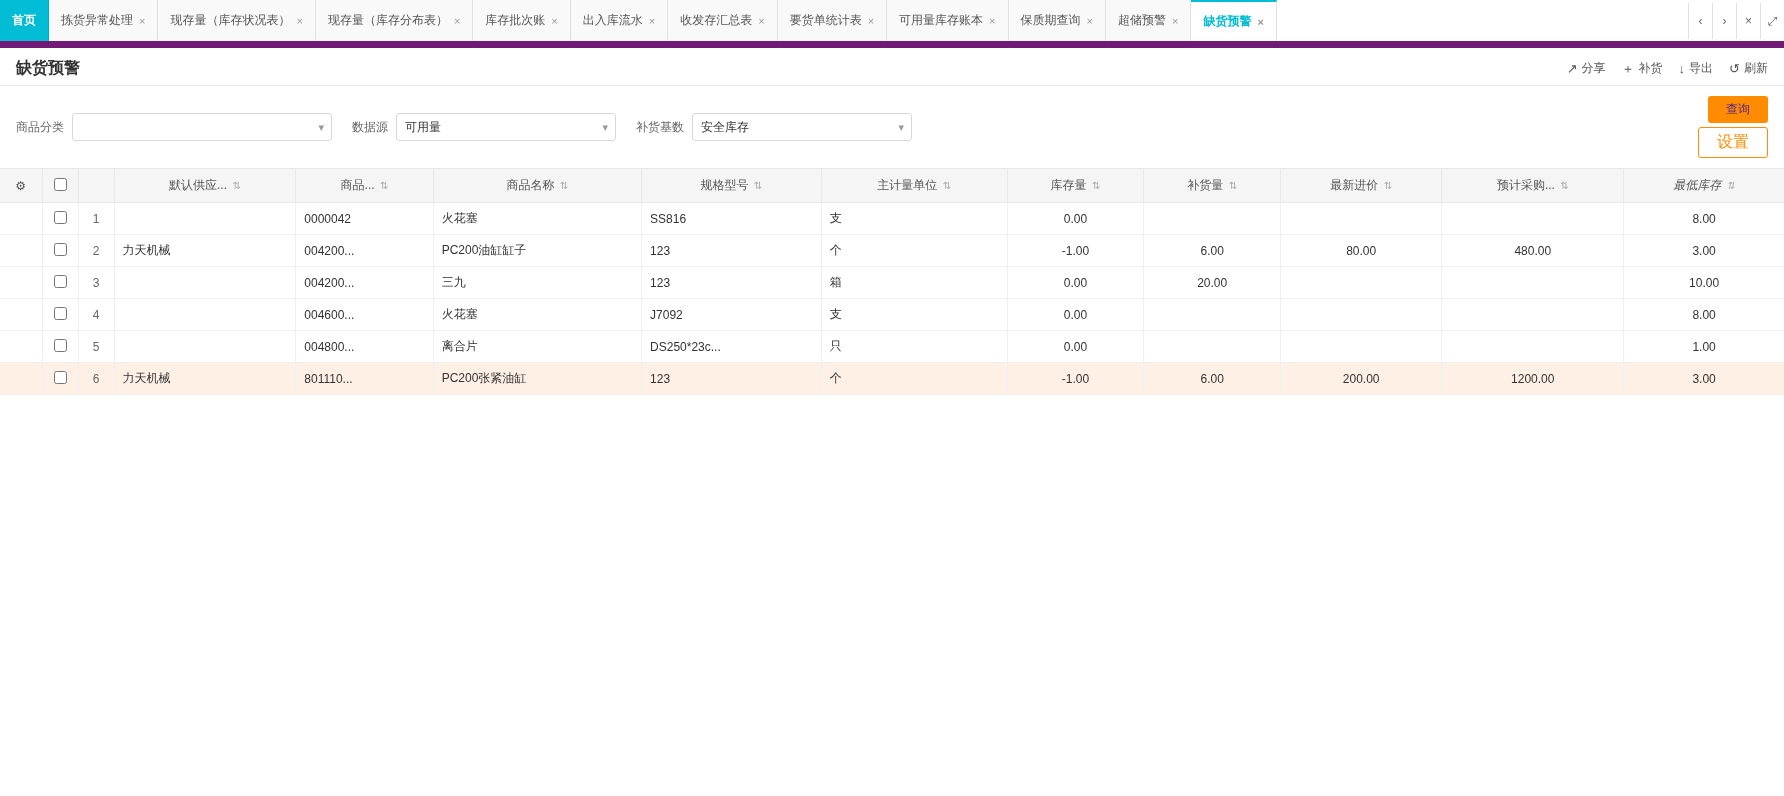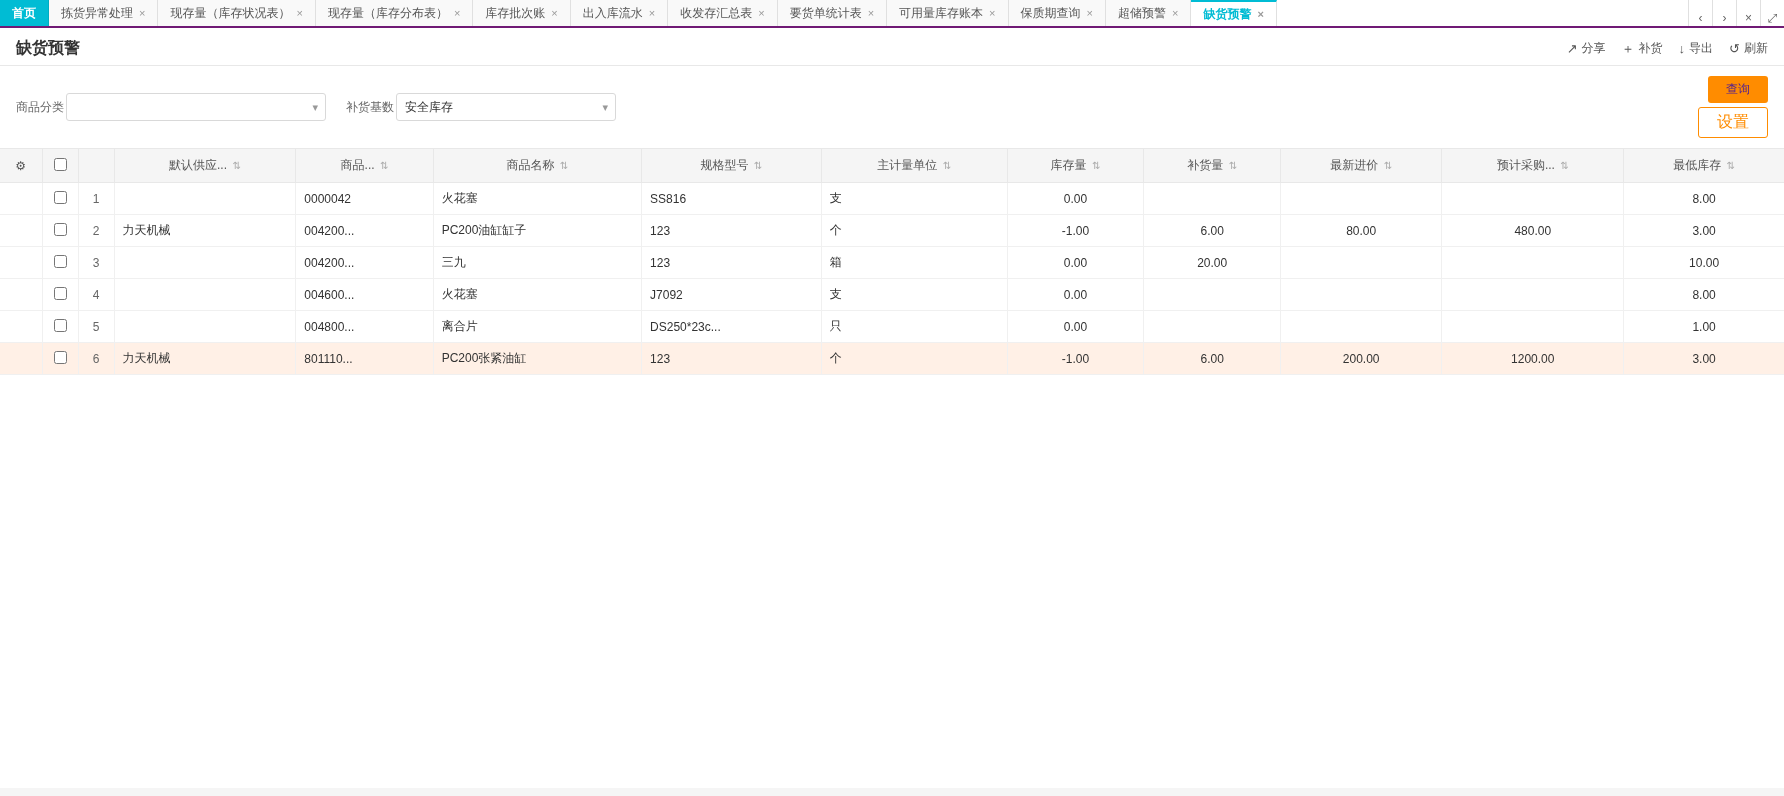--- a/index.html
+++ b/index.html
@@ -1,24 +1,24 @@
 <!DOCTYPE html>
 <html><head>
   <meta charset="utf-8">
   <style>
     * { box-sizing: border-box; margin: 0; padding: 0; }
     body { font-family: 'Microsoft YaHei', Arial, sans-serif; font-size: 12px; background: #f5f5f5; color: #333; overflow-x: hidden; }
 
     
     .tab-bar {
       display: flex;
-      align-items: flex-start;
+      align-items: center;
       background: #fff;
-      border-bottom: 2px solid #701a75;
-      height: 28px;
+      border-bottom: 7px solid #701a75;
+      height: 48px;
       overflow: hidden;
     }
     .tab-item {
       display: flex;
       align-items: center;
       padding: 0 12px;
       height: 100%;
       white-space: nowrap;
       cursor: pointer;
       font-size: 12px;
@@ -104,21 +104,21 @@
     .filter-bar {
       display: flex;
       align-items: center;
       padding: 10px 16px;
       gap: 20px;
       flex-wrap: wrap;
     }
     .filter-group {
       display: flex;
       align-items: center;
-      gap: 2px;
+      gap: 8px;
     }
     .filter-label {
       color: #666;
       white-space: nowrap;
       font-size: 12px;
     }
     .filter-select {
       border: 1px solid #d9d9d9;
       border-radius: 3px;
       padding: 4px 28px 4px 8px;
@@ -193,20 +193,21 @@
     thead th {
       padding: 8px 8px;
       text-align: center;
       color: #555;
       font-weight: normal;
       border-right: 1px solid #e8e8e8;
       white-space: nowrap;
     }
     thead th:last-child {
       border-right: none;
+      font-style: italic;
     }
     .th-sortable {
       cursor: pointer;
     }
     .sort-icon {
       font-size: 10px;
       color: #aaa;
       margin-left: 2px;
     }
     tbody tr {
@@ -337,20 +338,29 @@
   <div class="filter-bar">
     <div class="filter-group">
       <span class="filter-label">商品分类</span>
       <div class="select-wrapper">
         <select class="filter-select" style="min-width:260px;">
           <option value=""></option>
         </select>
       </div>
     </div>
 
+    <div class="filter-group">
+      <span class="filter-label">数据源</span>
+      <div class="select-wrapper">
+        <select class="filter-select" style="min-width:220px;">
+          <option value="可用量">可用量</option>
+          <option value="库存量">库存量</option>
+        </select>
+      </div>
+    </div>
 
     <div class="filter-group">
       <span class="filter-label">补货基数</span>
       <div class="select-wrapper">
         <select class="filter-select" style="min-width:220px;">
           <option value="安全库存">安全库存</option>
           <option value="最低库存">最低库存</option>
         </select>
       </div>
     </div>

